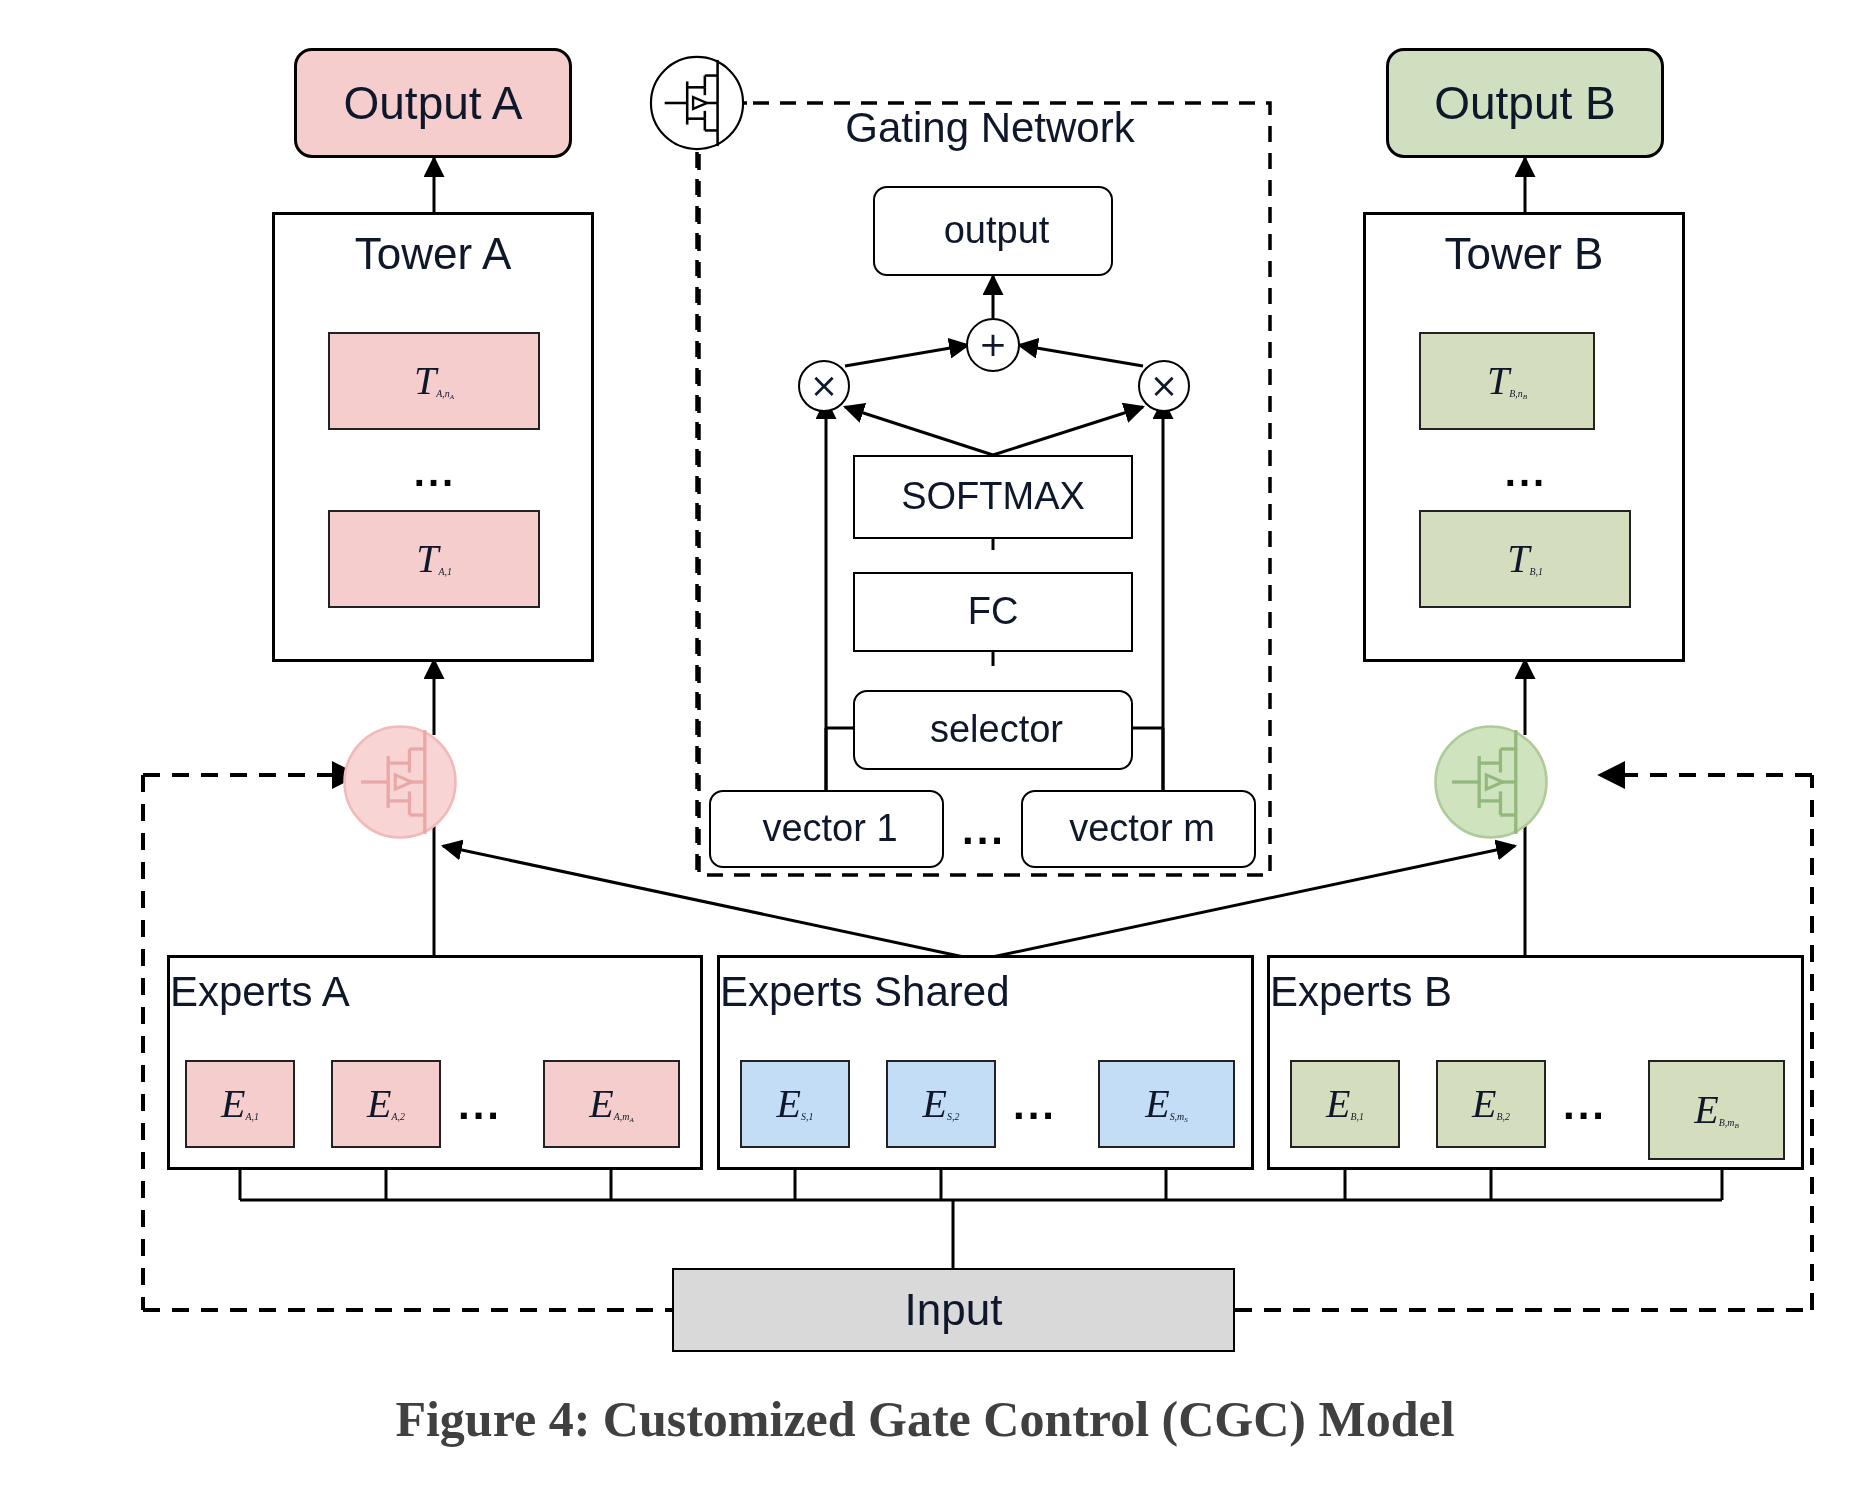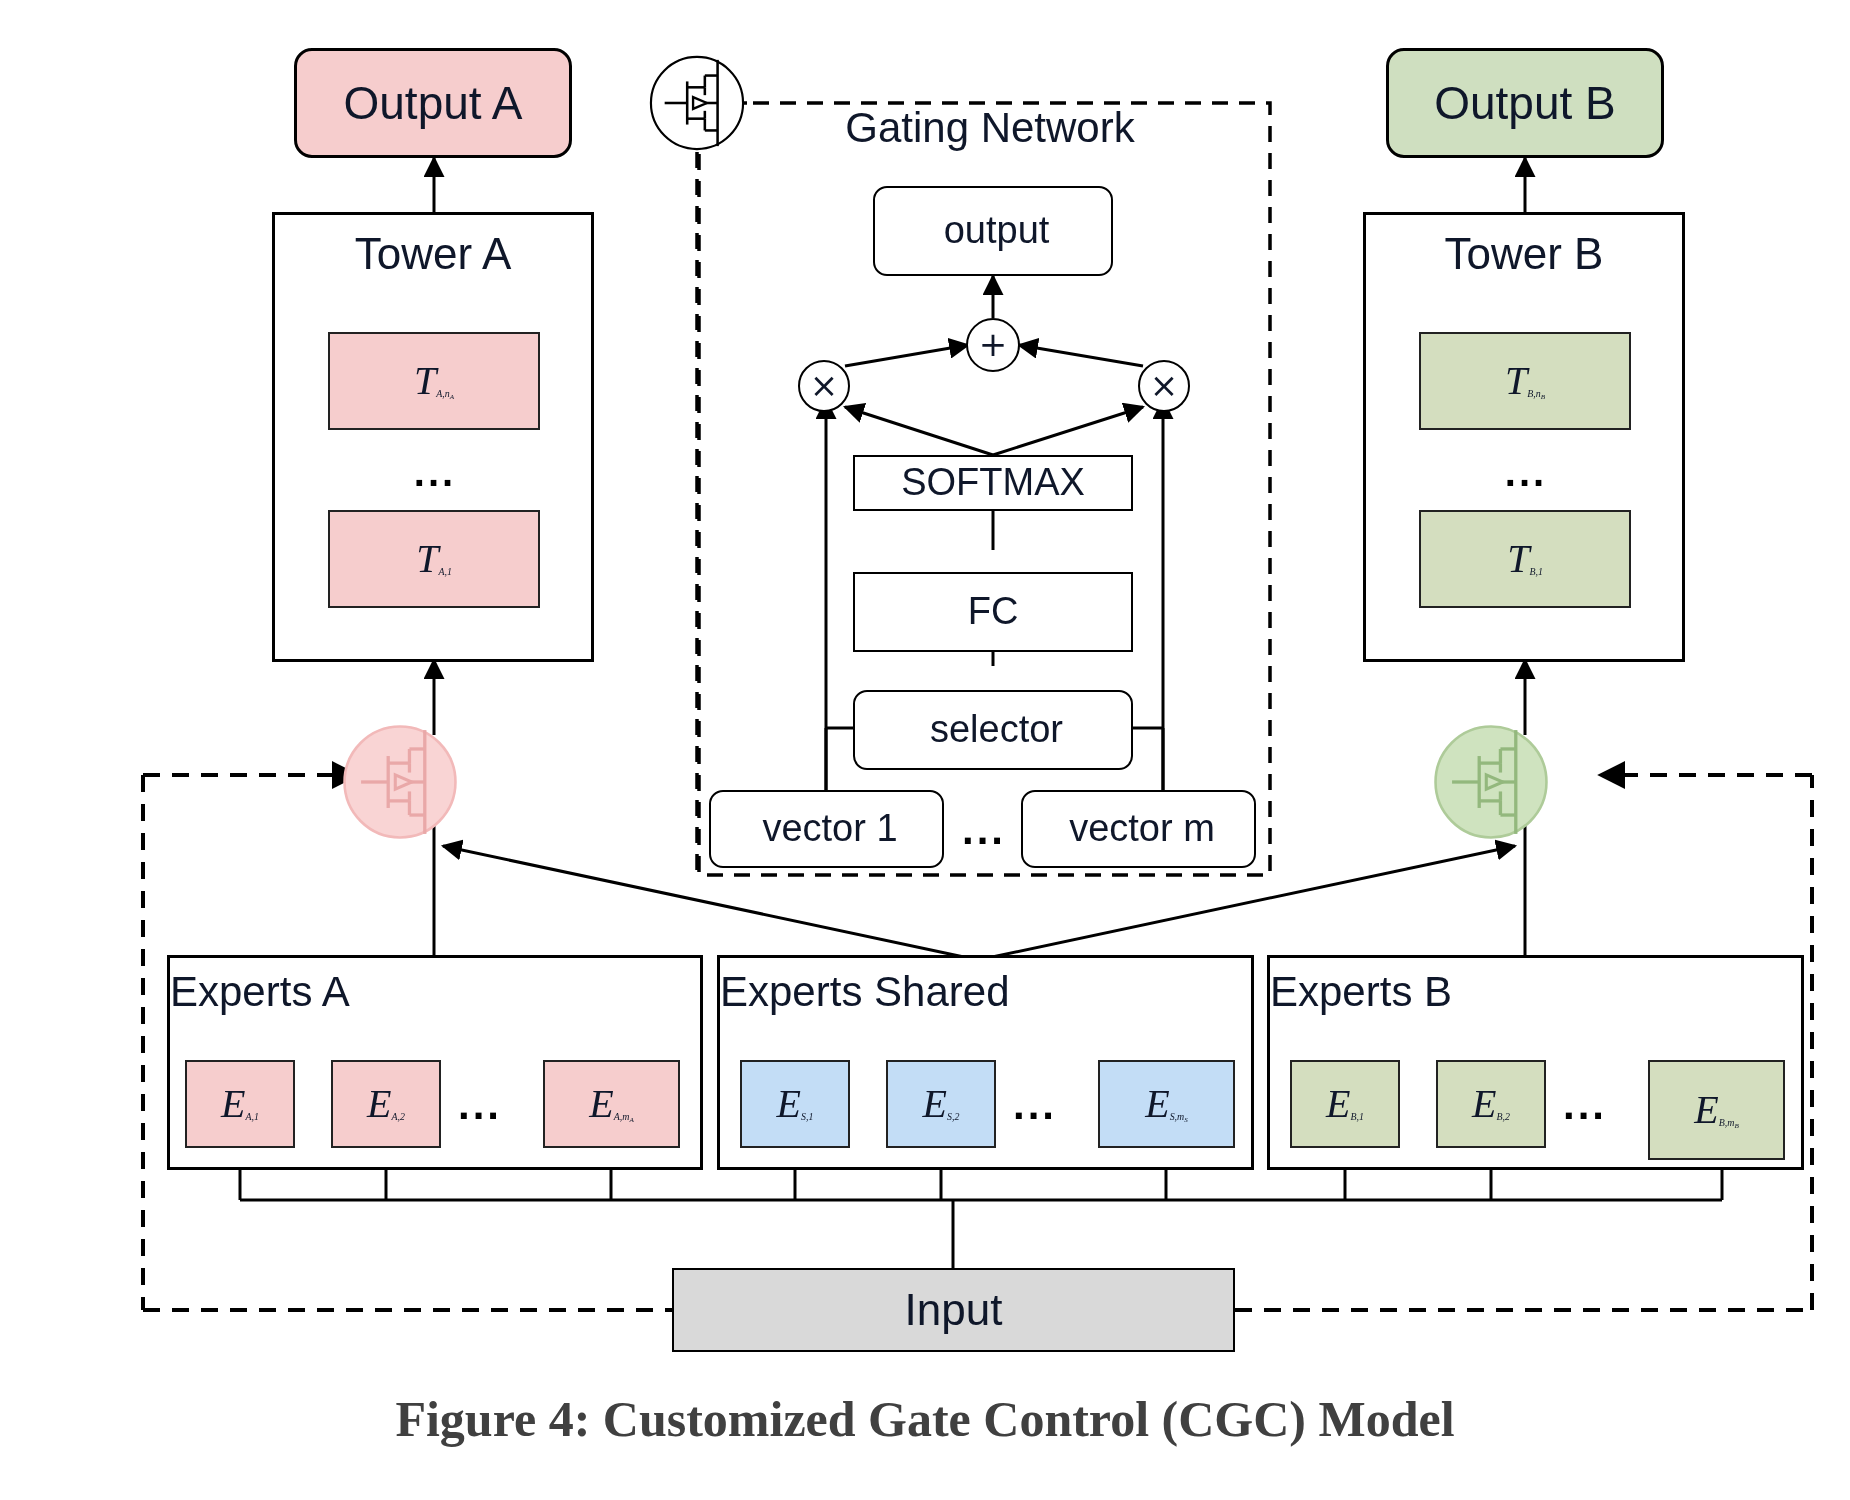--- a/index.html
+++ b/index.html
@@ -266,21 +266,21 @@
   <div class="node dots dots-v" style="left:390px; top:452px; width:90px; height:40px;">...</div>
   <div class="node blk blk-pink" style="left:328px; top:510px; width:212px; height:98px;">
     <span class="m">
       <span class="base">T</span><sub>A,1</sub>
     </span>
   </div>
 
   <div class="node tower" style="left:1363px; top:212px; width:322px; height:450px;">
     <div class="tower-title">Tower B</div>
   </div>
-  <div class="node blk blk-green" style="left:1419px; top:332px; width:212px; height:98px;">
+  <div class="node blk blk-green" style="left:1419px; top:332px; width:176px; height:98px;">
     <span class="m">
       <span class="base">T</span><sub><span>B,n</span><sub>B</sub></sub>
     </span>
   </div>
   <div class="node dots dots-v" style="left:1481px; top:452px; width:90px; height:40px;">...</div>
   <div class="node blk blk-green" style="left:1419px; top:510px; width:212px; height:98px;">
     <span class="m">
       <span class="base">T</span><sub>B,1</sub>
     </span>
   </div>
@@ -311,21 +311,21 @@
   <div class="node gbox round" style="left:873px; top:186px; width:240px; height:90px;">
     <span>output</span>
   </div>
 
   <div class="node opcircle" style="left:966px; top:318px; width:54px; height:54px;">+</div>
 
   <div class="node opcircle" style="left:798px; top:360px; width:52px; height:52px;">×</div>
 
   <div class="node opcircle" style="left:1138px; top:360px; width:52px; height:52px;">×</div>
 
-  <div class="node gbox" style="left:853px; top:455px; width:280px; height:56px;">
+  <div class="node gbox" style="left:853px; top:455px; width:280px; height:84px;">
     <span>SOFTMAX</span>
   </div>
 
   <div class="node gbox round" style="left:853px; top:690px; width:280px; height:80px;">
     <span>selector</span>
   </div>
 
   <div class="node gbox" style="left:853px; top:572px; width:280px; height:80px;">
     <span>FC</span>
   </div>

